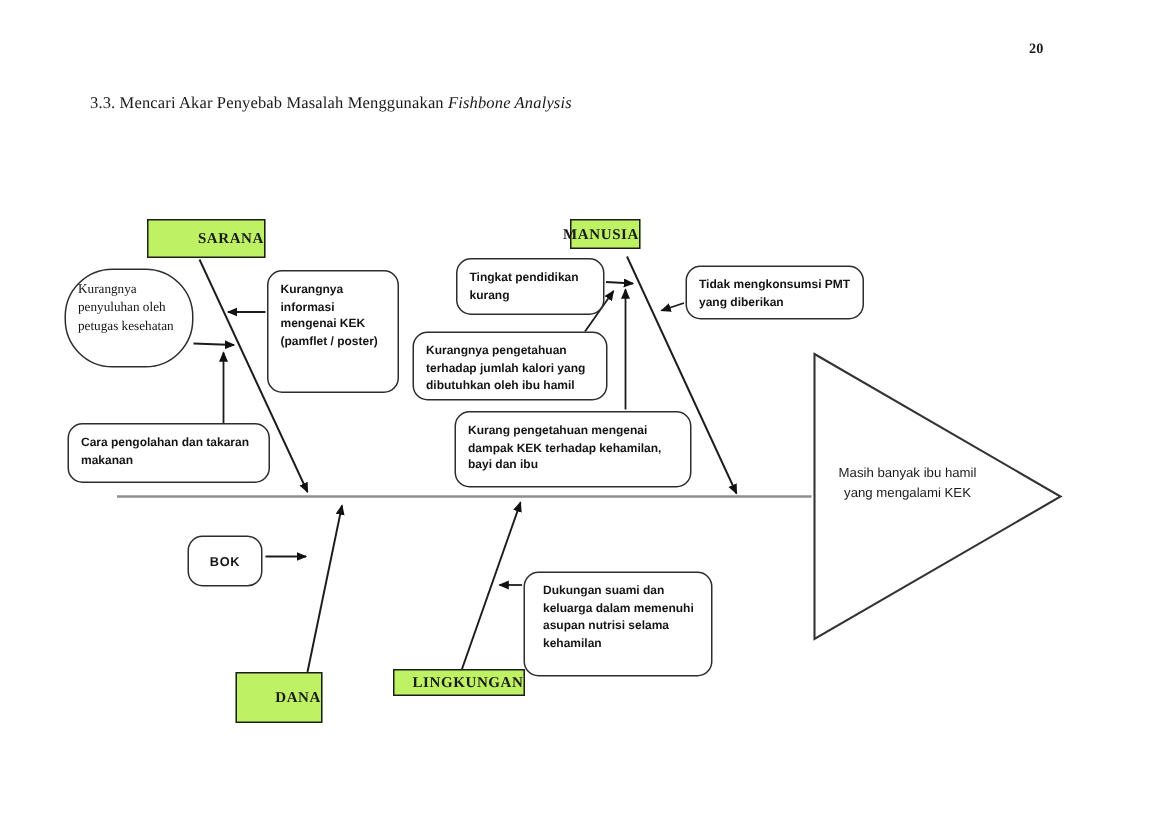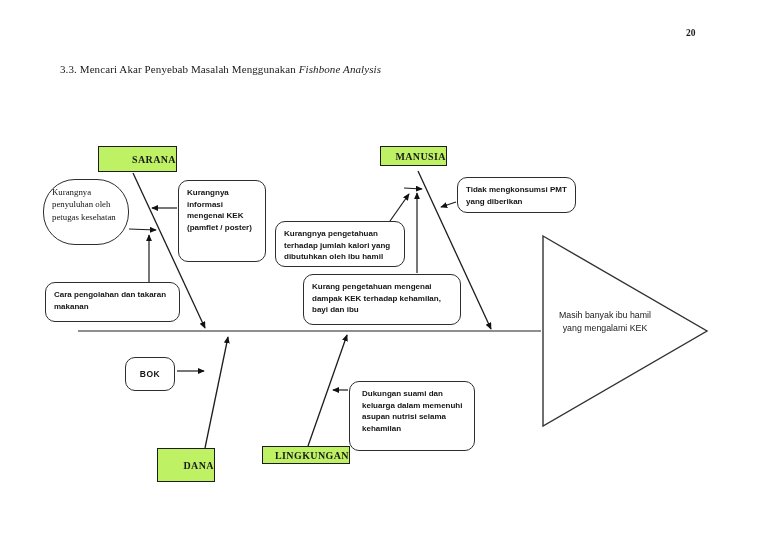--- a/index.html
+++ b/index.html
@@ -48,21 +48,21 @@
   #box-penyuluhan{left:43px;top:179px;width:86px;height:66px;border-radius:32px;}
   #box-informasi{left:178px;top:180px;width:88px;height:82px;}
   #box-tingkat{left:304px;top:172px;width:99px;height:38px;}
   #box-kalori{left:275px;top:221px;width:130px;height:46px;}
   #box-dampak{left:303px;top:274px;width:158px;height:51px;}
   #box-pmt{left:457px;top:177px;width:119px;height:36px;}
   #box-cara{left:45px;top:282px;width:135px;height:40px;}
   #box-bok{left:125px;top:357px;width:50px;height:27px;font-size:8.5px;letter-spacing:0.5px;}
   #box-dukungan{left:349px;top:381px;width:126px;height:70px;padding-left:12px;}
   #cat-sarana{left:98px;top:146px;width:79px;height:26px;}
-  #cat-manusia{left:380px;top:146px;width:67px;height:20px;}
+  #cat-manusia{left:380px;top:146px;width:47px;height:20px;}
   #cat-dana{left:157px;top:448px;width:58px;height:34px;}
   #cat-lingkungan{left:262px;top:446px;width:88px;height:18px;}
   #effect-text{
     position:absolute;left:551px;top:309px;width:108px;
     font-family:Liberation Sans, sans-serif;
     font-size:8.8px;line-height:1.5;color:#1a1a1a;text-align:center;
   }
 </style>
 </head>
 <body>
@@ -108,20 +108,21 @@
     </div>
   <div id="cat-dana" class="cat-box">
       <span>DANA</span>
     </div>
   <div id="cat-lingkungan" class="cat-box">
       <span>LINGKUNGAN</span>
     </div>
 
   <div id="box-penyuluhan" class="cause serif">Kurangnya penyuluhan oleh petugas kesehatan</div>
   <div id="box-informasi" class="cause">Kurangnya informasi mengenai KEK (pamflet / poster)</div>
+  <div id="box-tingkat" class="cause">Tingkat pendidikan kurang</div>
   <div id="box-kalori" class="cause">Kurangnya pengetahuan terhadap jumlah kalori yang dibutuhkan oleh ibu hamil</div>
   <div id="box-dampak" class="cause">Kurang pengetahuan mengenai dampak KEK terhadap kehamilan, bayi dan ibu</div>
   <div id="box-pmt" class="cause">Tidak mengkonsumsi PMT yang diberikan</div>
   <div id="box-cara" class="cause">Cara pengolahan dan takaran makanan</div>
   <div id="box-bok" class="cause center">BOK</div>
   <div id="box-dukungan" class="cause">Dukungan suami dan keluarga dalam memenuhi asupan nutrisi selama kehamilan</div>
 
   <div id="effect-text">Masih banyak ibu hamil yang mengalami KEK</div>
 
 </div>

